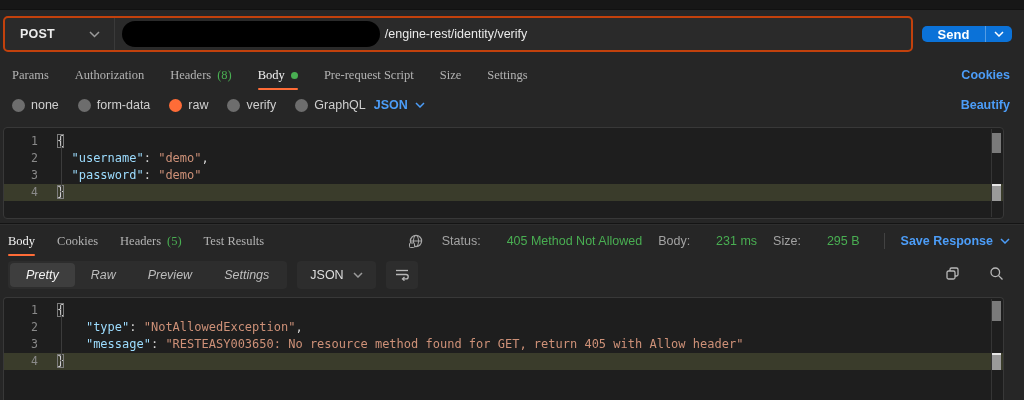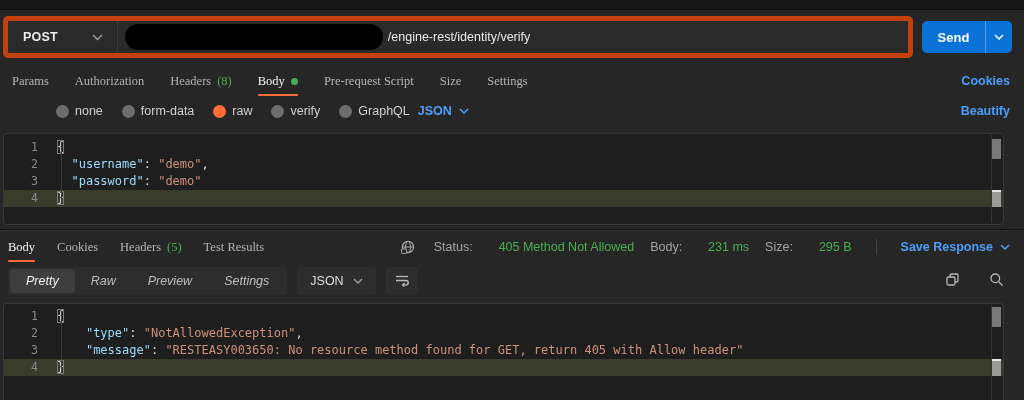--- a/index.html
+++ b/index.html
@@ -6,50 +6,50 @@
   body{
     width:1024px;height:400px;overflow:hidden;position:relative;
     background:#262626;color:#d0d0d0;
     font-family:"Liberation Sans",sans-serif;font-size:12.5px;
     -webkit-font-smoothing:antialiased;
   }
   .topstrip{height:9px;background:#171717;border-bottom:1px solid #111;}
   
   .urlrow{display:flex;align-items:center;gap:9px;padding:6px 12px 6px 3px;}
   .urlbar{flex:1;display:flex;align-items:stretch;height:32px;background:#2a2a2a;
-    border:5px solid #c2410c;border-radius:5px;overflow:hidden;}
+    border:2px solid #c2410c;border-radius:5px;overflow:hidden;}
   .method{display:flex;align-items:center;gap:34px;padding:0 14px 0 15px;
     border-right:1px solid #3a3a3a;cursor:pointer;}
   .mlabel{font-weight:700;color:#ececec;letter-spacing:.2px;}
   .urlfield{flex:1;display:flex;align-items:center;gap:5px;padding-left:7px;}
   .redact{width:258px;height:26px;background:#000;border-radius:13px;flex:none;}
   .urlpath{color:#eaeaea;white-space:nowrap;}
-  .sendbtn{width:90px;height:32px;background:var(--sendblue);border-radius:5px;
+  .sendbtn{width:90px;height:16px;background:var(--sendblue);border-radius:5px;
     display:flex;align-items:stretch;color:#fff;flex:none;overflow:hidden;}
   .send-main{flex:1;display:flex;align-items:center;justify-content:center;
     font-weight:600;font-size:13px;cursor:pointer;}
   .send-caret{width:26px;display:flex;align-items:center;justify-content:center;
     border-left:1px solid rgba(255,255,255,.3);cursor:pointer;}
   .chev{display:inline-flex;align-items:center;color:#fff;}
   .chev.dim{color:#9a9a9a;}
   .chev.blue{color:var(--blue);}
   
   .tabsrow{display:flex;align-items:center;height:30px;padding:0 14px 0 12px;margin-top:2px;}
   .tablist{display:flex;align-items:center;gap:26px;height:100%;}
   .rtab{position:relative;height:100%;display:flex;align-items:center;gap:6px;
     color:#b3b3b3;cursor:pointer;white-space:nowrap;font-family:Liberation Serif, serif;}
   .rtab.active{color:#f2f2f2;}
   .rtab.active::after{content:"";position:absolute;left:0;right:0;bottom:0;height:2px;
     background:var(--orange);border-radius:1px;}
   .tcount{color:var(--green);}
   .tdot{width:7px;height:7px;border-radius:50%;background:var(--green);display:inline-block;}
-  .linkbtn{color:var(--blue);font-weight:600;cursor:pointer;white-space:nowrap;margin-left:8px;}
+  .linkbtn{color:var(--blue);font-weight:600;cursor:pointer;white-space:nowrap;}
   .pushright{margin-left:auto;}
   
-  .moderow{display:flex;align-items:center;height:30px;padding:0 14px 0 12px;margin-left:44px;}
+  .moderow{display:flex;align-items:center;height:30px;padding:0 14px 0 12px;}
   .modelist{display:flex;align-items:center;gap:19px;}
   .mode{display:flex;align-items:center;gap:6px;color:#cfcfcf;cursor:pointer;white-space:nowrap;}
   .radio{width:13px;height:13px;border-radius:50%;background:#6d6d6d;flex:none;}
   .mode.selected .radio{background:var(--orange);}
   .langsel{display:flex;align-items:center;gap:7px;margin-left:8px;color:var(--blue);
     font-weight:600;cursor:pointer;}
   
   .editor{position:relative;background:#1e1e1e;border:1px solid #383838;
     margin:0 20px 0 3px;font-family:"DejaVu Sans Mono",monospace;font-size:12px;}
   .editor.req{margin-top:7px;height:92px;border-radius:4px;padding-top:5px;box-sizing:border-box;}

